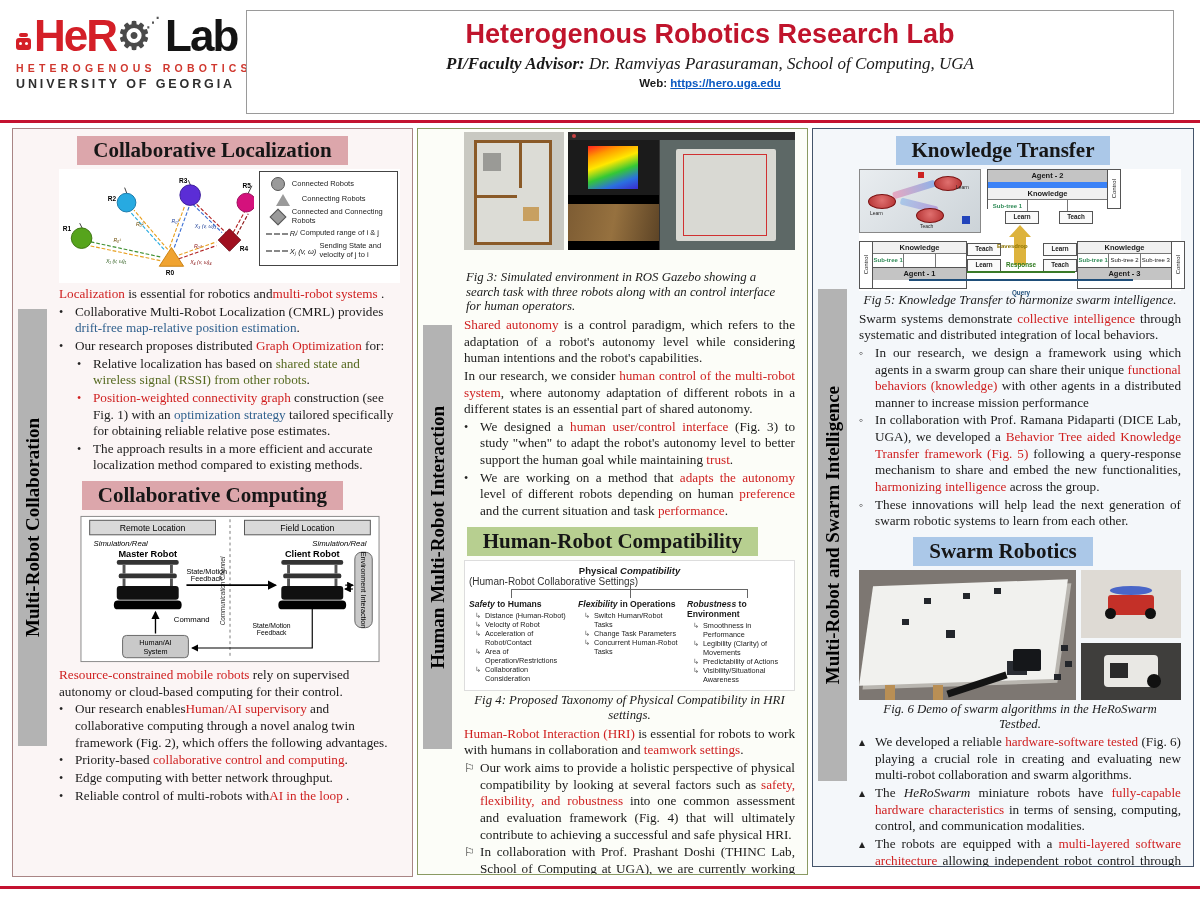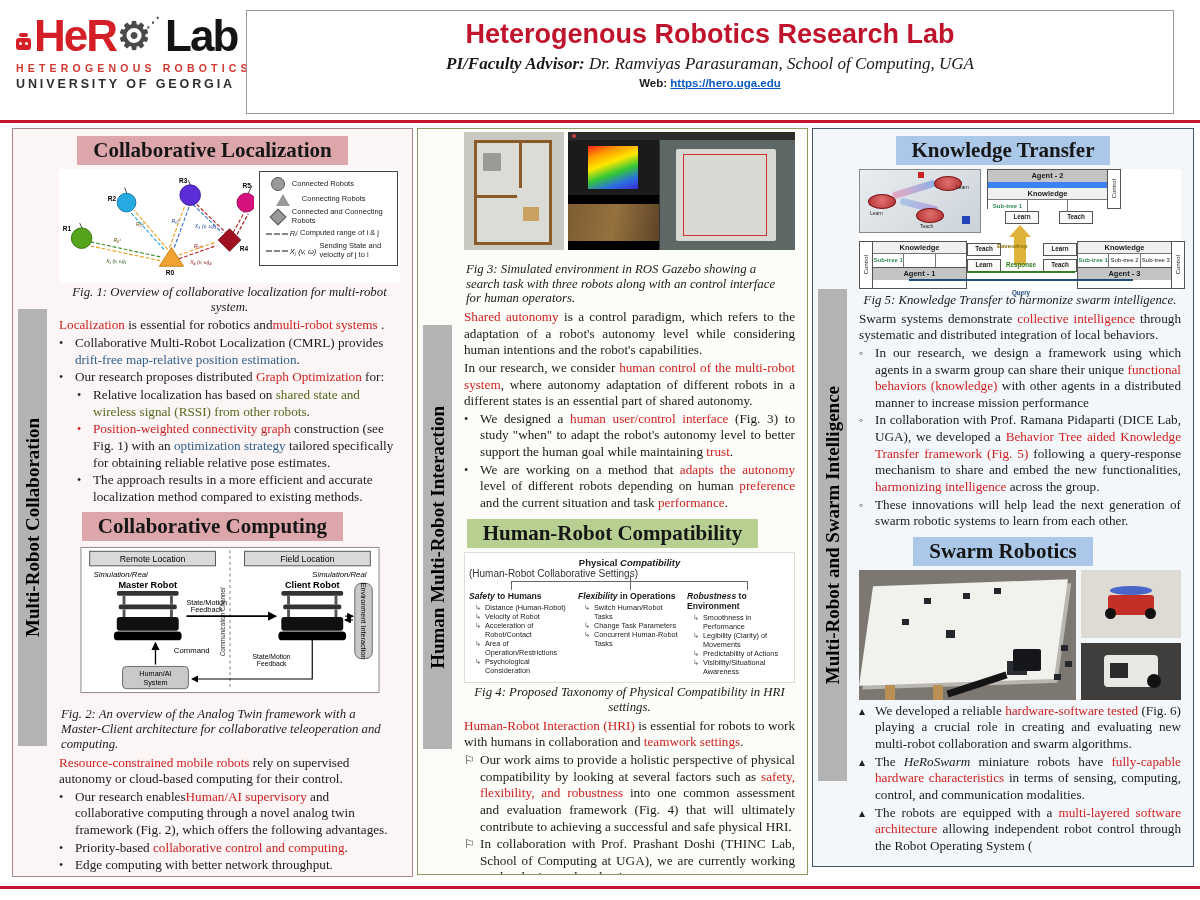--- a/index.html
+++ b/index.html
@@ -137,21 +137,21 @@
   .f6side{flex:0 0 31%;display:flex;flex-direction:column;gap:5px;}
   .f6top{flex:1.2;background:#dedad4;position:relative;}
   .redbot{position:absolute;left:50%;top:50%;transform:translate(-50%,-45%);width:46px;height:20px;background:#c43028;border-radius:3px;}
   .redbot:before{content:"";position:absolute;left:2px;top:-9px;width:42px;height:9px;background:#4a66c8;border-radius:50%;}
   .redbot:after{content:"";position:absolute;left:-3px;bottom:-4px;width:11px;height:11px;background:#111;border-radius:50%;box-shadow:40px 0 0 #111;}
   .f6bot{flex:1;background:#3f3e3c;position:relative;}
   .whitebot{position:absolute;left:50%;top:50%;transform:translate(-50%,-50%);width:54px;height:32px;background:#e9e8e4;border-radius:4px;}
   .whitebot:before{content:"";position:absolute;left:6px;top:8px;width:18px;height:15px;background:#2a2a2a;}
   .whitebot:after{content:"";position:absolute;right:-3px;bottom:-1px;width:14px;height:14px;background:#111;border-radius:50%;}
   svg text{font-family:"Liberation Sans",sans-serif;}
-  .capt-sp{margin-top:12px;font-style:italic;}
+  .capt-sp{margin-top:20px;font-style:italic;}
 </style>
 </head>
 <body>
 
 <div class="logo">
   <div class="logo-word">
     <span class="mini-robot"></span>
     <span class="lg-red">He</span>
       <span class="lg-red">R</span>
       <span class="lg-gear">⚙</span>
@@ -243,21 +243,20 @@
           <span class="lgtxt">Computed range of i &amp; j</span>
         </div>
           <div class="lgrow">
           <span class="lgsym c-dash"></span>
           <span class="lgmath">Xⱼ (v, ω)</span>
           <span class="lgtxt">Sending State and velocity of j to i</span>
         </div>
         </div>
     </div>
   </div>
-  <div class="cap">Fig. 1: Overview of collaborative localization for multi-robot system.</div>
 
   <div class="body">
 
   <div class="row">
 
       <span class="txt"><span class="c-red">Localization</span><span> is essential for robotics and</span><span class="c-red">multi-robot systems</span><span> .</span></span>
     </div>
       <div class="row">
       <span class="blt">•</span>
       <span class="txt"><span>Collaborative Multi-Robot Localization (CMRL) provides </span><span class="c-blue">drift-free map-relative position estimation</span><span>.</span></span>
@@ -330,21 +329,20 @@
       <text x="97" y="110" font-size="8">Command</text>
       <line x1="78" y1="122" x2="78" y2="100" stroke="#000" stroke-width="1.4" marker-end="url(#ah)"></line>
       <rect x="44" y="124" width="68" height="23" rx="4" fill="#c9c9c9" stroke="#666"></rect>
       <text x="78" y="134" text-anchor="middle" font-size="7.5">Human/AI</text>
       <text x="78" y="143" text-anchor="middle" font-size="7.5">System</text>
       <polyline points="240,92 240,137 116,137" fill="none" stroke="#000" stroke-width="1.2" marker-end="url(#ah)"></polyline>
       <text x="198" y="116" text-anchor="middle" font-size="7">State/Motion</text>
       <text x="198" y="124" text-anchor="middle" font-size="7">Feedback</text>
     </svg>
   </div>
-  <div class="cap capl capt-sp">Fig. 2: An overview of the Analog Twin framework with a Master-Client architecture for collaborative teleoperation and computing.</div>
 
   <div class="body">
 
   <div class="row">
 
       <span class="txt"><span class="c-red">Resource-constrained mobile robots</span><span> rely on supervised autonomy or cloud-based computing for their control.</span></span>
     </div>
       <div class="row">
       <span class="blt">•</span>
       <span class="txt"><span>Our research enables</span><span class="c-red">Human/AI supervisory</span><span>  and collaborative computing through a novel analog twin framework (Fig. 2), which offers the following advantages.</span></span>
@@ -452,21 +450,21 @@
               <div class="f4item">
                 <span class="arr">↳</span>
                 <span>Acceleration of Robot/Contact</span>
               </div>
               <div class="f4item">
                 <span class="arr">↳</span>
                 <span>Area of Operation/Restrictions</span>
               </div>
               <div class="f4item">
                 <span class="arr">↳</span>
-                <span>Psychological Consideration</span>
+                <span>Collaboration Consideration</span>
               </div>
             </div>
         </div>
         <div class="f4col">
           <div class="f4head"><span class="c-bi">Flexibility</span><span class="c-b"> in Operations</span></div>
           <div>
 
           <div class="f4item">
                 <span class="arr">↳</span>
                 <span>Switch Human/Robot Tasks</span>
@@ -657,20 +655,21 @@
       <div class="f6side">
         <div class="f6top">
             <div class="redbot"></div>
           </div>
         <div class="f6bot">
             <div class="whitebot"></div>
           </div>
       </div>
     </div>
   </div>
+  <div class="cap">Fig. 6 Demo of swarm algorithms in the HeRoSwarm Testbed.</div>
 
   <div class="body jus">
 
   <div class="row">
       <span class="blt">▴</span>
       <span class="txt"><span>We developed a reliable </span><span class="c-red">hardware-software tested</span><span> (Fig. 6) playing a crucial role in creating and evaluating new multi-robot collaboration and swarm algorithms.</span></span>
     </div>
       <div class="row">
       <span class="blt">▴</span>
       <span class="txt"><span>The </span><span class="c-i">HeRoSwarm</span><span> miniature robots have </span><span class="c-red">fully-capable hardware characteristics</span><span> in terms of sensing, computing, control, and communication modalities.</span></span>

